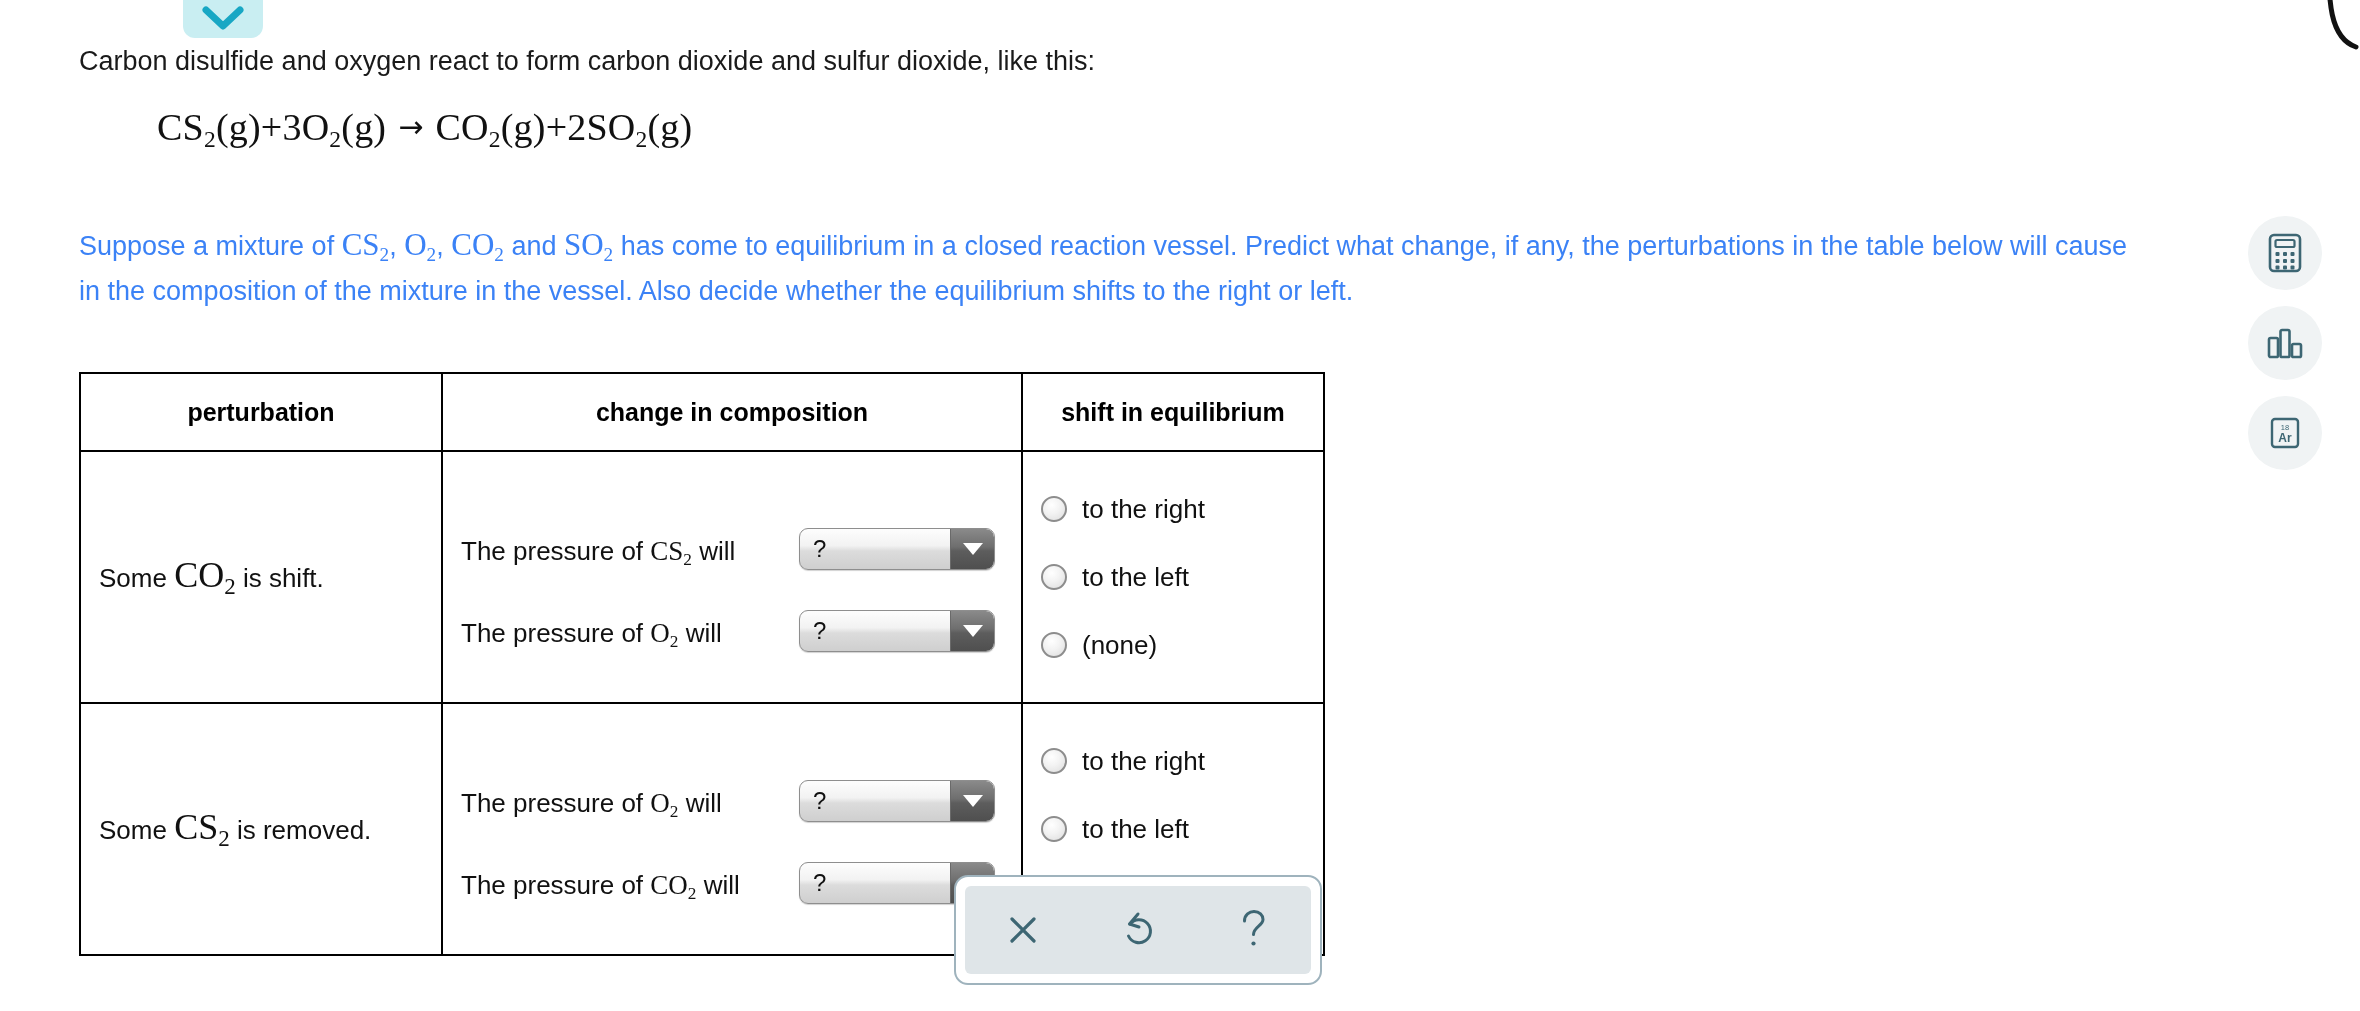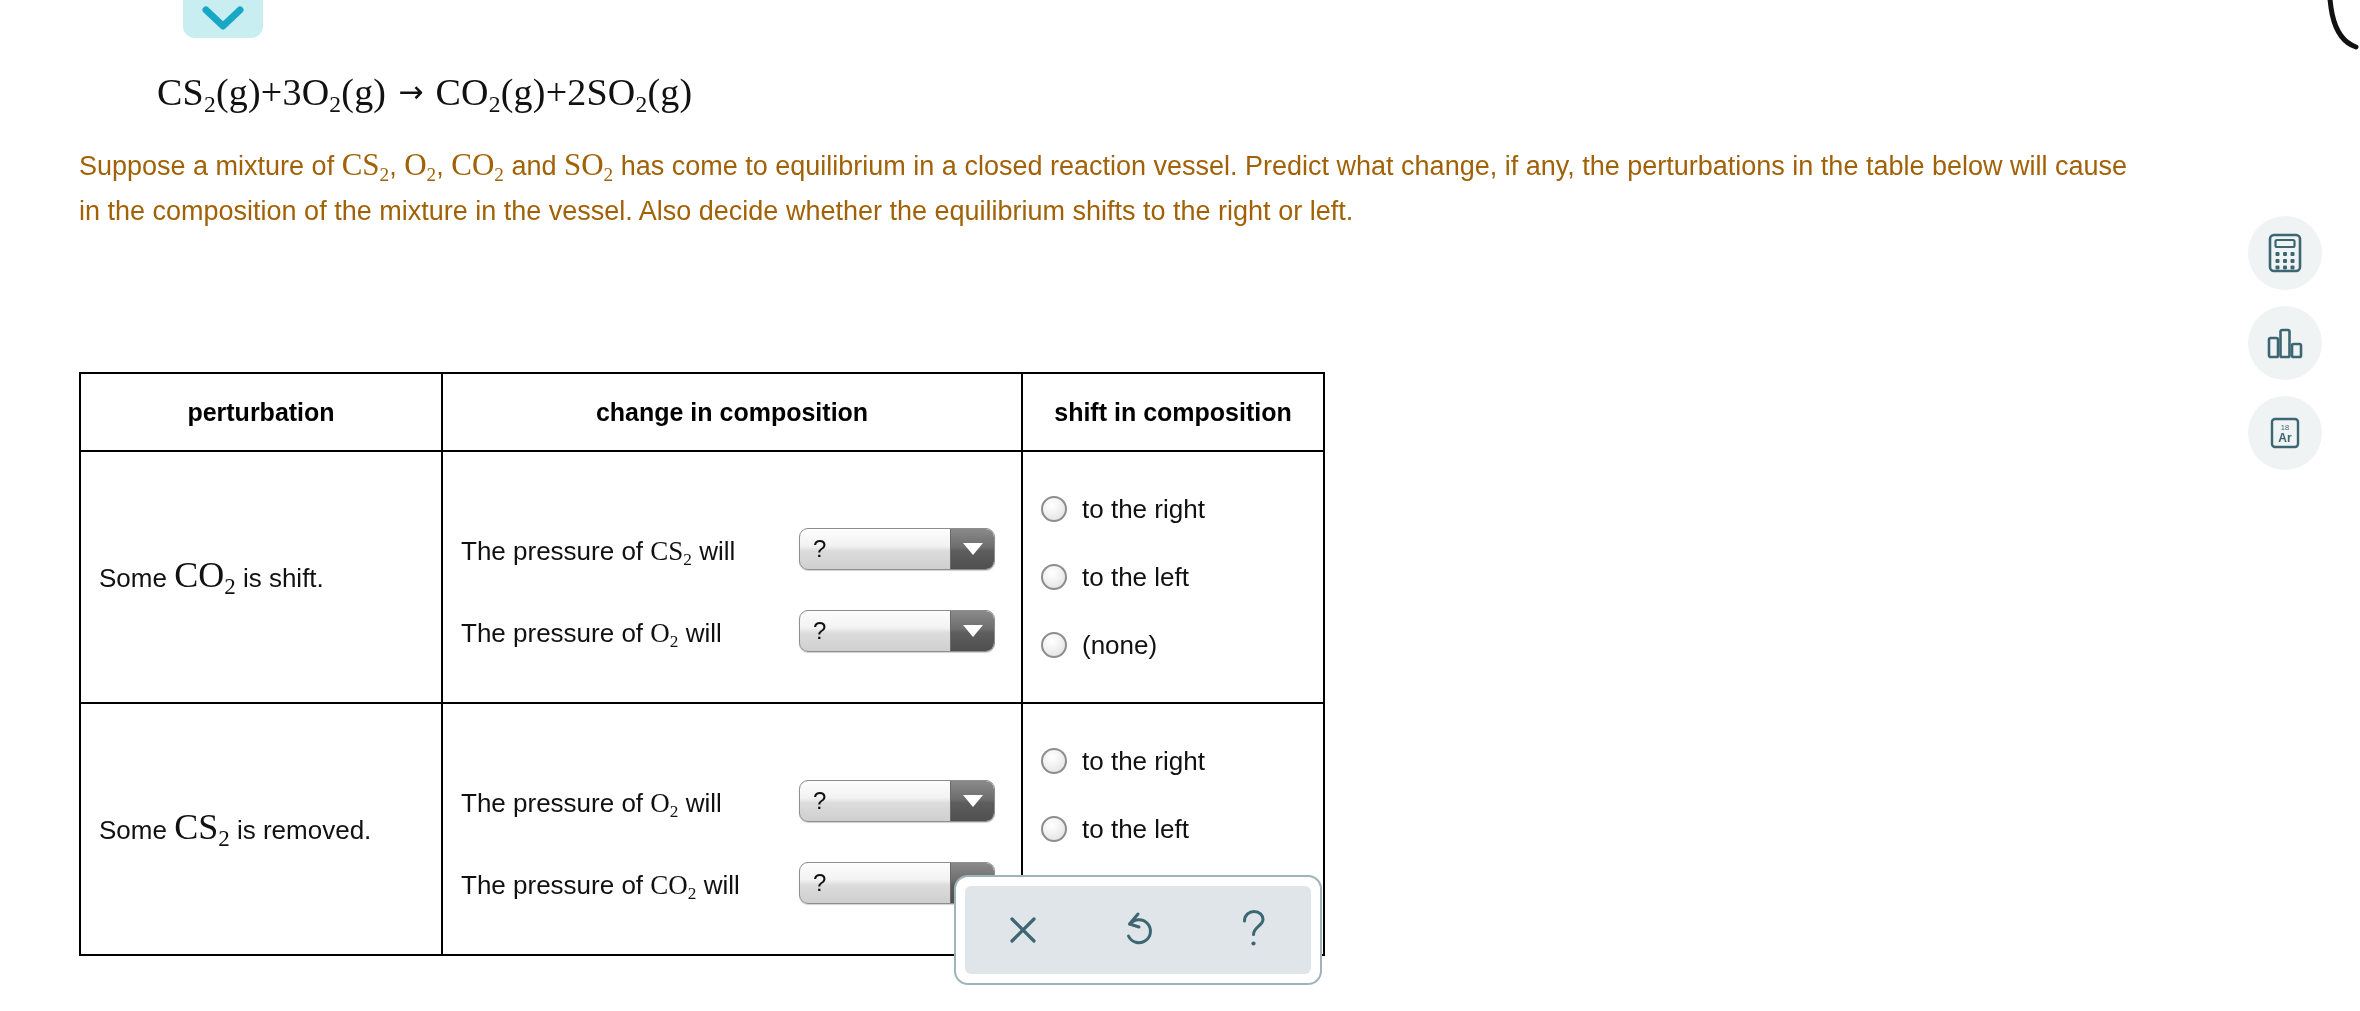--- a/index.html
+++ b/index.html
@@ -77,23 +77,23 @@
     vertical-align: -0.28em;
   }
   .equation .arr {
     font-family: "DejaVu Sans", sans-serif;
     font-size: 30px;
     padding: 0 12px;
     vertical-align: 3px;
   }
 
   .para {
-    margin-top: 23px;
+    margin-top: 68px;
     font-size: 27px;
-    color: #a16207;
+    color: #3b82f6;
     line-height: 1.58;
     max-width: 2060px;
   }
   .para .chem {
     font-family: "Liberation Serif", serif;
     font-size: 31px;
   }
   .para .chem sub {
     font-size: 0.62em;
     vertical-align: -0.3em;
@@ -294,35 +294,36 @@
   </svg>
 
   <button class="collapse-btn">
     <svg width="44" height="28" viewBox="0 0 44 28">
       <path d="M5 6 L22 22 L39 6" fill="none" stroke="#18a7c4" stroke-width="7" stroke-linecap="round" stroke-linejoin="round"></path>
     </svg>
   </button>
 
   <div class="content">
 
+    <div class="intro-line">Carbon disulfide and oxygen react to form carbon dioxide and sulfur dioxide, like this:</div>
 
     <div class="equation">
       <span>CS</span><sub>2</sub><span>(g)</span><span>+</span><span>3</span><span>O</span><sub>2</sub><span>(g)</span><span class="arr">→</span><span>CO</span><sub>2</sub><span>(g)</span><span>+</span><span>2</span><span>SO</span><sub>2</sub><span>(g)</span>
     </div>
 
     <div class="para"><span>Suppose a mixture of </span><span class="chem"><span>CS</span><sub>2</sub></span><span>, </span><span class="chem"><span>O</span><sub>2</sub></span><span>, </span><span class="chem"><span>CO</span><sub>2</sub></span><span> and </span><span class="chem"><span>SO</span><sub>2</sub></span><span> has come to equilibrium in a closed reaction vessel. Predict what change, if any, the perturbations in the table below will cause in the composition of the mixture in the vessel. Also decide whether the equilibrium shifts to the right or left.</span></div>
 
   </div>
 
   <table class="qtable">
     <thead>
       <tr>
         <th class="col-pert">perturbation</th>
         <th class="col-comp">change in composition</th>
-        <th class="col-shift">shift in composition</th>
+        <th class="col-shift">shift in equilibrium</th>
       </tr>
     </thead>
     <tbody>
 
       <tr>
         <td class="pert-cell">
           <span>Some </span><span class="chem"><span>CO</span><sub>2</sub></span><span> is shift.</span>
         </td>
         <td class="comp-cell">
           <div class="comp-row">

